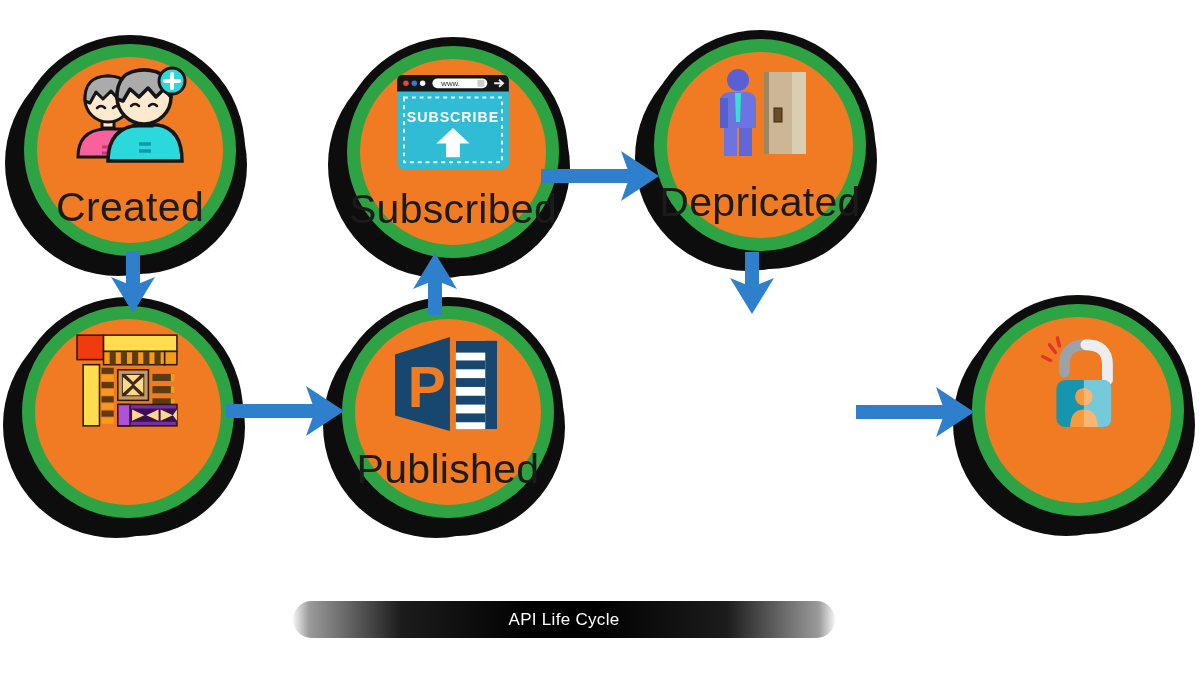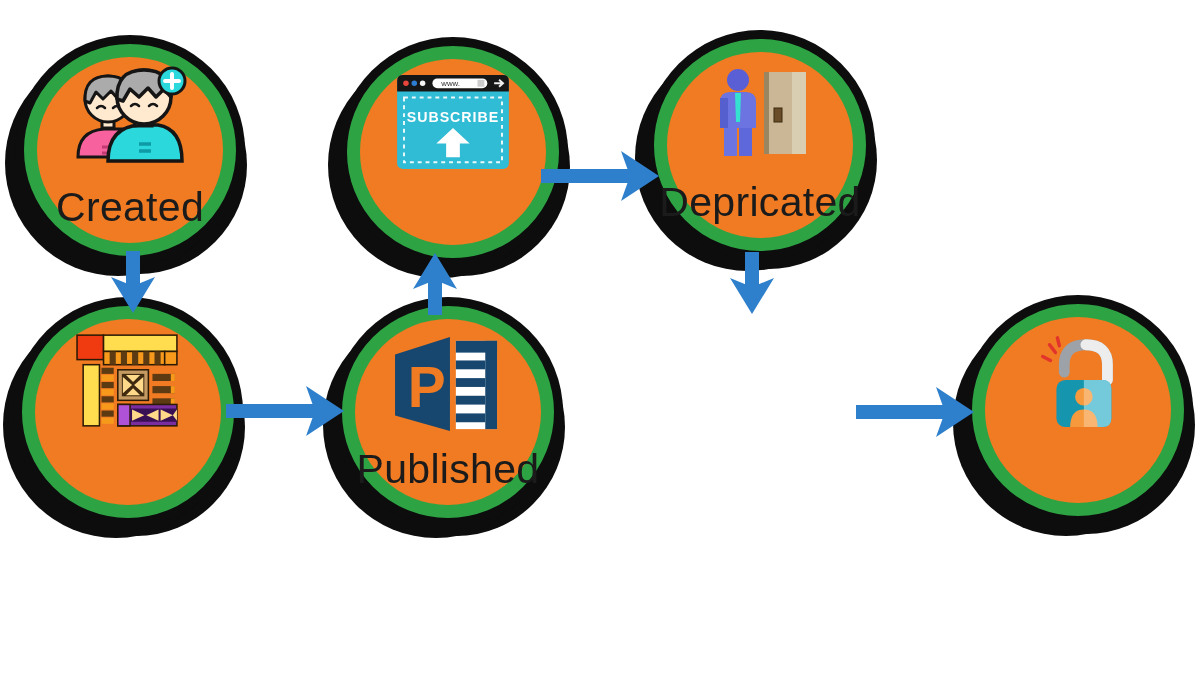--- a/index.html
+++ b/index.html
@@ -71,20 +71,21 @@
       <circle cx="19.5" cy="10.5" r="2.8" fill="#2D7DD2"></circle>
       <circle cx="28" cy="10.5" r="2.8" fill="#F5F5F5"></circle>
       <rect x="38" y="5.5" width="56" height="10" rx="5" fill="#FDFDFD"></rect>
       <text x="47" y="13" font-size="8" fill="#333333">www.</text>
       <rect x="84" y="7" width="7" height="7" fill="#CCCCCC"></rect>
       <path d="M101,10.5 h9 M106,7 l4,3.5 -4,3.5" fill="none" stroke="#EEEEEE" stroke-width="2"></path>
       <rect x="9" y="25" width="100" height="66" fill="none" stroke="#FFFFFF" stroke-width="2" stroke-dasharray="4,4" opacity="0.9"></rect>
       <text x="59" y="50" text-anchor="middle" font-size="14.5" font-weight="bold" fill="#FFFFFF" letter-spacing="1">SUBSCRIBE</text>
       <polygon points="59,56 76,72 66,72 66,86 52,86 52,72 42,72" fill="#FFFFFF"></polygon>
     </svg>
+    <div class="label">Subscribed</div>
   </div>
 
   <div class="node n-depricated">
     <div class="disc"></div>
     <svg class="icon" width="104" height="100" viewBox="0 0 104 100">
       <rect x="56" y="6" width="42" height="82" fill="#CBB795"></rect>
       <rect x="84" y="6" width="14" height="82" fill="#D9CDB2"></rect>
       <rect x="56" y="6" width="5" height="82" fill="#9A8660"></rect>
       <rect x="66" y="42" width="8" height="14" fill="#6B4C28" stroke="#3A2A12" stroke-width="1"></rect>
       <rect x="16" y="58" width="13" height="32" fill="#6B74E0"></rect>
@@ -217,14 +218,17 @@
       <polygon points="2,26 24,62 46,26 24,35" fill="#2F80CC"></polygon>
     </svg>
   </div>
   <div class="arrow a6">
     <svg width="118" height="54" viewBox="0 0 118 54">
       <rect x="0" y="20" width="90" height="14" fill="#2F80CC"></rect>
       <polygon points="80,2 118,27 80,52 89,27" fill="#2F80CC"></polygon>
     </svg>
   </div>
 
+  <div class="banner">
+    <span>API Life Cycle</span>
+  </div>
 
 </div>
 
 </body></html>

